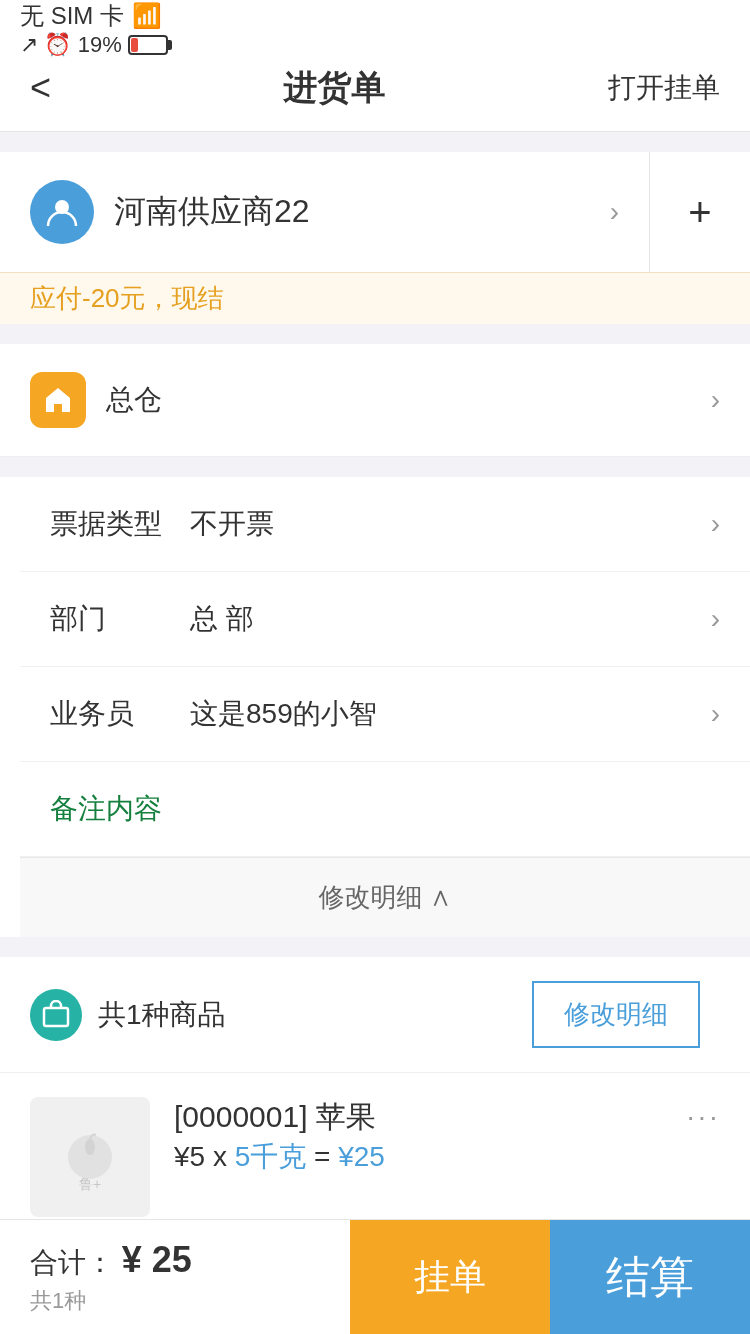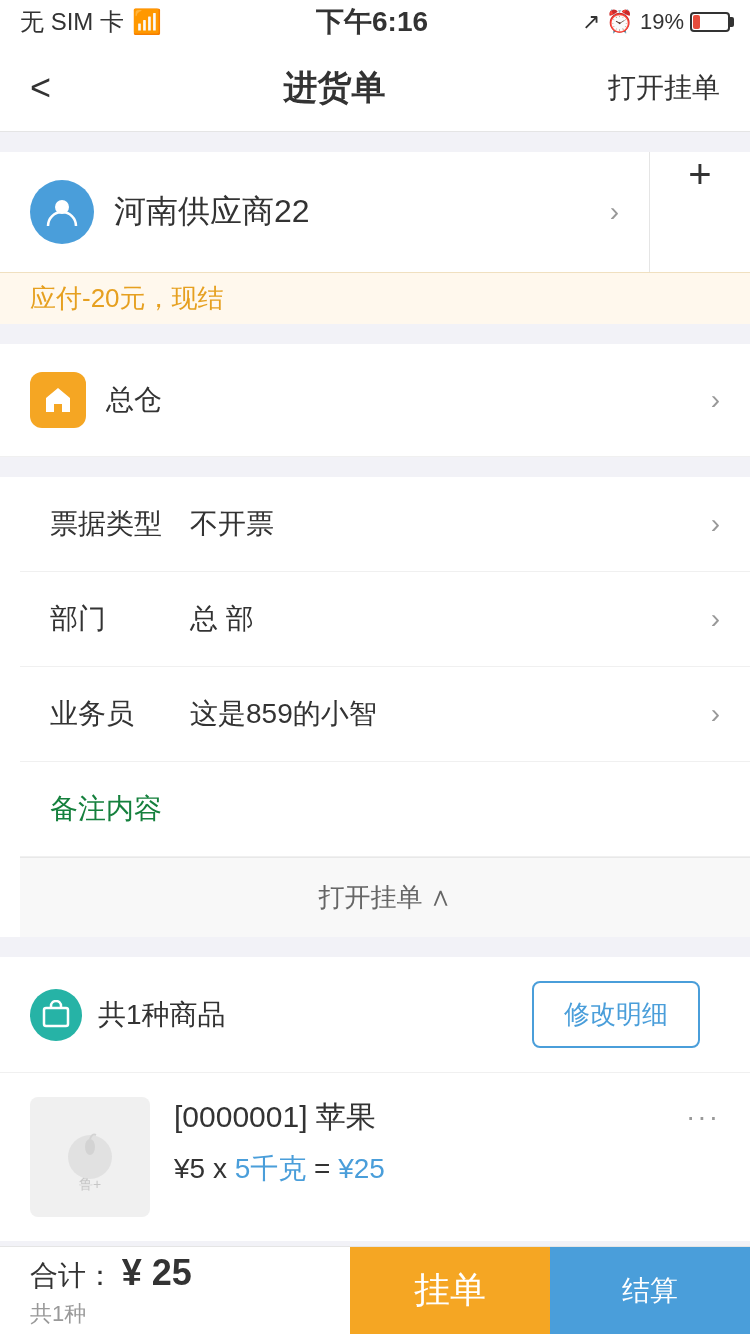--- a/index.html
+++ b/index.html
@@ -11,25 +11,25 @@
       min-height: 1334px;
       font-size: 28px;
       color: #333;
     }
 
     
     .status-bar {
       height: 44px;
       background: #fff;
       display: flex;
-      align-items: center;
       justify-content: space-between;
       padding: 0 20px;
       font-size: 24px;
       font-weight: 500;
+      flex-direction: column;
     }
     .status-left { display: flex; align-items: center; gap: 8px; }
     .status-center { font-size: 28px; font-weight: 600; }
     .status-right { display: flex; align-items: center; gap: 6px; font-size: 22px; }
     .battery-icon {
       width: 40px; height: 20px; border: 2px solid #333; border-radius: 4px; position: relative; display: inline-block;
     }
     .battery-icon::after {
       content: ''; position: absolute; right: -6px; top: 50%; transform: translateY(-50%);
       width: 4px; height: 10px; background: #333; border-radius: 0 2px 2px 0;
@@ -70,21 +70,21 @@
     
     .section-gap {
       height: 20px;
       background: #f2f2f7;
     }
 
     
     .supplier-section {
       background: #fff;
       display: flex;
-      align-items: flex-start;
+      align-items: center;
     }
     .supplier-main {
       flex: 1;
       display: flex;
       align-items: center;
       padding: 28px 30px;
       border-right: 1px solid #e5e5e5;
       cursor: pointer;
     }
     .supplier-avatar {
@@ -202,21 +202,21 @@
     .product-count {
       flex: 1;
       font-size: 28px;
       color: #333;
     }
     .btn-outline {
       border: 2px solid #4a9eda;
       color: #4a9eda;
       background: #fff;
       padding: 14px 30px;
-      border-radius: 8px;
+      border-radius: 0;
       font-size: 26px;
       cursor: pointer;
       margin-right: 20px;
     }
     .btn-blue {
       background: #4a9eda;
       color: #fff;
       border: none;
       padding: 14px 30px;
       border-radius: 8px;
@@ -242,21 +242,20 @@
       flex-shrink: 0;
       display: flex; align-items: center; justify-content: center;
     }
     .product-thumb svg { width: 80px; height: 80px; opacity: 0.4; }
     .product-info {
       flex: 1;
     }
     .product-name {
       font-size: 30px;
       color: #333;
-      margin-bottom: 12px;
     }
     .product-price {
       font-size: 28px;
       color: #333;
     }
     .product-price .highlight { color: #4a9eda; }
     .product-more {
       width: 60px;
       display: flex;
       align-items: flex-start;
@@ -265,21 +264,21 @@
       cursor: pointer;
     }
     .dots { font-size: 28px; color: #999; letter-spacing: 2px; }
 
     
     .bottom-bar {
       position: fixed;
       bottom: 0;
       left: 0;
       width: 750px;
-      height: 88px;
+      height: 115px;
       display: flex;
       align-items: stretch;
       background: #fff;
       border-top: 1px solid #e5e5e5;
     }
     .total-section {
       flex: 1;
       display: flex;
       flex-direction: column;
       justify-content: center;
@@ -292,38 +291,37 @@
       font-size: 36px;
       display: flex;
       align-items: center;
       justify-content: center;
       cursor: pointer;
     }
     .btn-checkout {
       width: 200px;
       background: #4a9eda;
       color: #fff;
-      font-size: 28px;
+      font-size: 44px;
       display: flex;
       align-items: center;
       justify-content: center;
       cursor: pointer;
     }
 
     .spacer-bottom { height: 110px; }
   </style>
 </head>
 <body>
 
 <div class="status-bar">
   <div class="status-left">
     <span>无 SIM 卡</span>
     <span>📶</span>
   </div>
-  <div class="status-center">下午6:16</div>
   <div class="status-right">
     <span>↗</span>
     <span>⏰</span>
     <span>19%</span>
     <div class="battery-icon">
       <div class="battery-fill"></div>
     </div>
   </div>
 </div>
 
@@ -379,21 +377,21 @@
     <div class="chevron-icon">›</div>
   </div>
   <div class="form-row">
     <div class="form-label">业务员</div>
     <div class="form-value">这是859的小智</div>
     <div class="chevron-icon">›</div>
   </div>
   <div class="form-row">
     <div class="form-value placeholder">备注内容</div>
   </div>
-  <div class="collapse-bar">打开挂单 ∧</div>
+  <div class="collapse-bar">修改明细 ∧</div>
 </div>
 
 <div class="section-gap"></div>
 
 <div class="product-header">
   <div class="product-header-icon">
     <svg width="30" height="30" viewBox="0 0 30 30" fill="none">
       <rect x="3" y="8" width="24" height="18" rx="2" stroke="white" stroke-width="2.5" fill="none"></rect>
       <path d="M10 8V6a5 5 0 0110 0v2" stroke="white" stroke-width="2.5" fill="none"></path>
     </svg>

